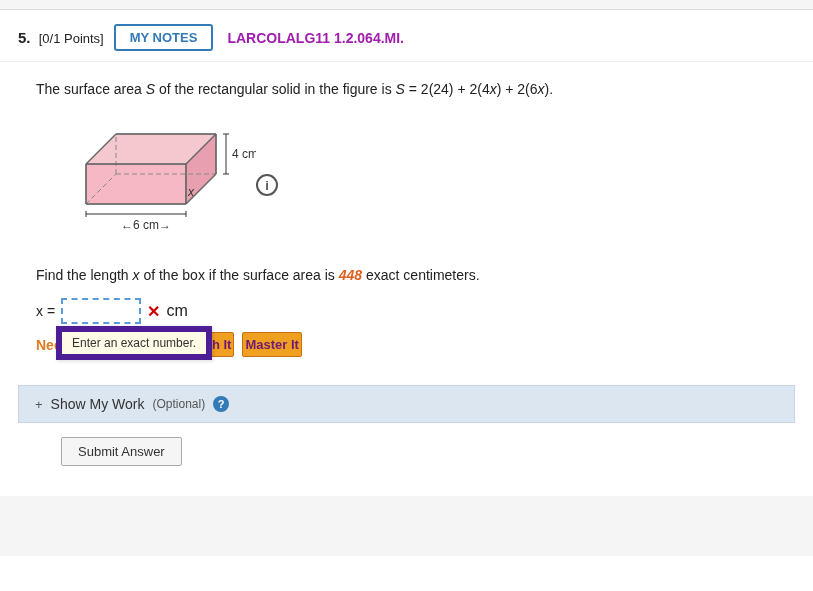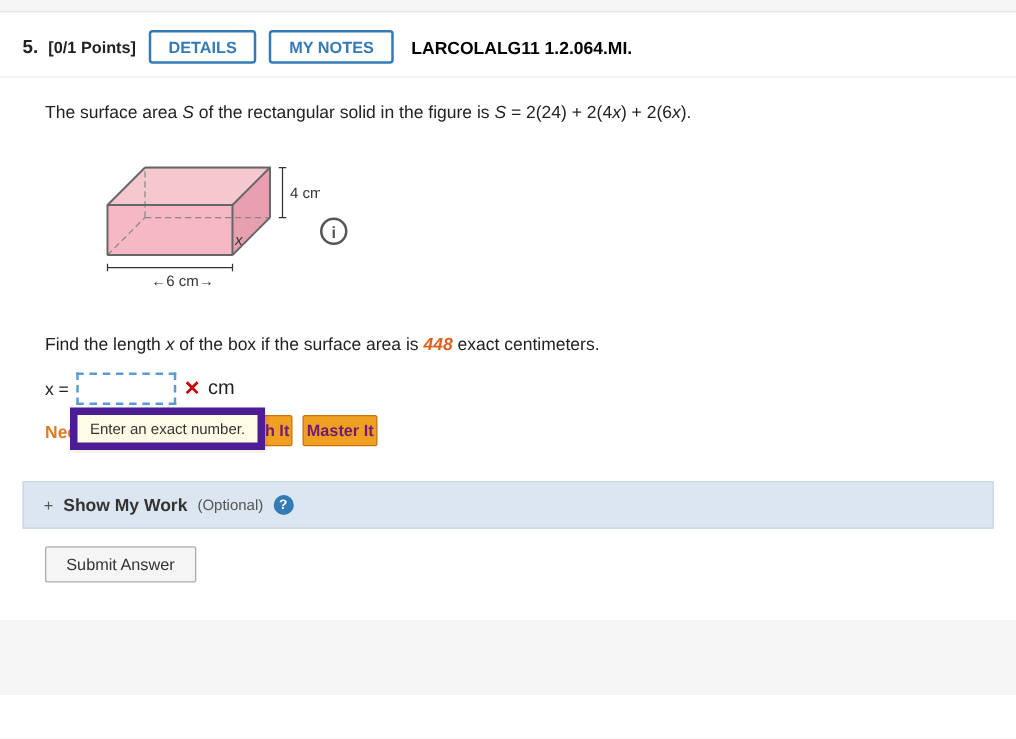--- a/index.html
+++ b/index.html
@@ -38,21 +38,21 @@
       background: #fff;
       color: #337ab7;
       padding: 4px 14px;
       font-size: 13px;
       font-weight: bold;
       cursor: pointer;
       border-radius: 3px;
     }
     .problem-code {
       font-size: 14px;
-      color: #000000;
+      color: #a21caf;
       font-weight: bold;
       margin-left: 4px;
     }
     .question-body {
       padding: 16px 36px 10px 36px;
     }
     .problem-statement {
       font-size: 14px;
       margin-bottom: 14px;
       line-height: 1.6;
@@ -165,21 +165,21 @@
       align-items: center;
       gap: 8px;
       font-size: 14px;
       cursor: pointer;
     }
     .show-work-expand {
       font-size: 13px;
       color: #555;
     }
     .show-work-label {
-      font-weight: bold;
+      font-weight: normal;
       color: #333;
     }
     .show-work-optional {
       font-size: 12px;
       color: #555;
       font-weight: normal;
     }
     .show-work-question {
       display: inline-flex;
       align-items: center;
@@ -188,20 +188,21 @@
       height: 16px;
       border-radius: 50%;
       background: #337ab7;
       color: #fff;
       font-size: 11px;
       font-weight: bold;
       cursor: pointer;
     }
     .submit-area {
       padding: 0 36px;
+      margin-left: 25px;
     }
     .btn-submit {
       border: 1px solid #aaa;
       background: #f5f5f5;
       color: #333;
       padding: 6px 16px;
       font-size: 13px;
       cursor: pointer;
       border-radius: 2px;
     }
@@ -218,23 +219,22 @@
   </style>
 </head>
 <body>
 
 <div class="page-wrapper">
   <div class="top-bar"></div>
 
   <div class="question-header">
     <span class="question-number">
       <span>5.</span>
-      <span style="font-weight:bold;font-size:13px;margin-left:4px;">[0/1 Points]</span>
+      <span style="font-weight:normal;font-size:13px;margin-left:4px;">[0/1 Points]</span>
     </span>
-    <button class="btn-details">DETAILS</button>
     <button class="btn-mynotes">MY NOTES</button>
     <span class="problem-code">LARCOLALG11 1.2.064.MI.</span>
   </div>
 
   <div class="question-body">
 
     <div class="problem-statement">
       The surface area <em>S</em> of the rectangular solid in the figure is <em>S</em> = 2(24) + 2(4<em>x</em>) + 2(6<em>x</em>).
     </div>
 

